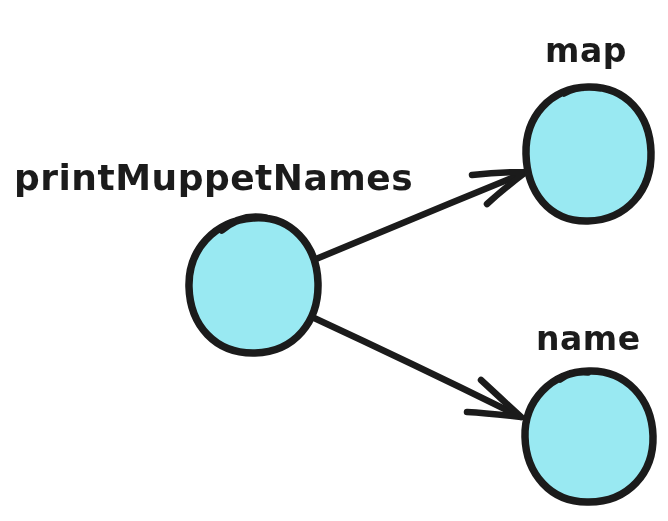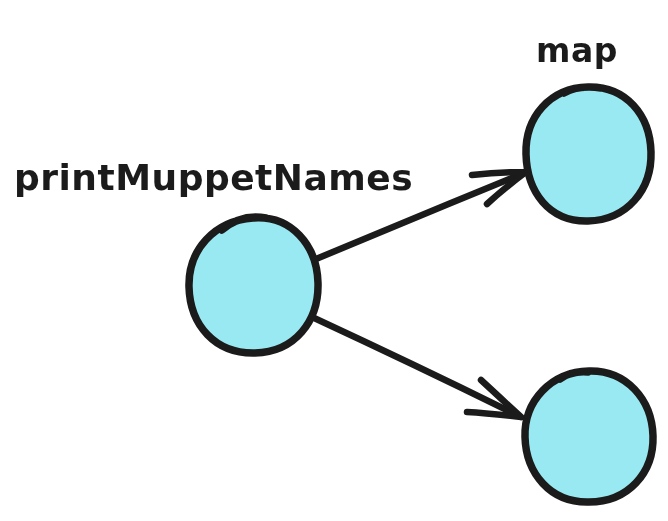--- a/index.html
+++ b/index.html
@@ -19,20 +19,21 @@
     position: absolute;
     left: 0;
     top: 0;
     width: 668px;
     height: 521px;
   }
   .node-label {
     position: absolute;
     color: #1b1b1b;
     font-weight: bold;
+    text-align: center;
     white-space: nowrap;
     letter-spacing: 0.5px;
   }
   .label-source {
     left: 14px;
     top: 154px;
     width: 360px;
     font-size: 36px;
     line-height: 48px;
   }
@@ -89,14 +90,15 @@
                C 550 503 526 473 525 437
                C 524 401 551 372 589 371
                M 560 379 C 568 373 576 371 588 372" fill="#99e9f2"></path>
     </g>
   </svg>
 
   <div class="node-label label-source">printMuppetNames</div>
 
   <div class="node-label label-map">map</div>
 
+  <div class="node-label label-name">name</div>
 
 </div>
 
 </body></html>

